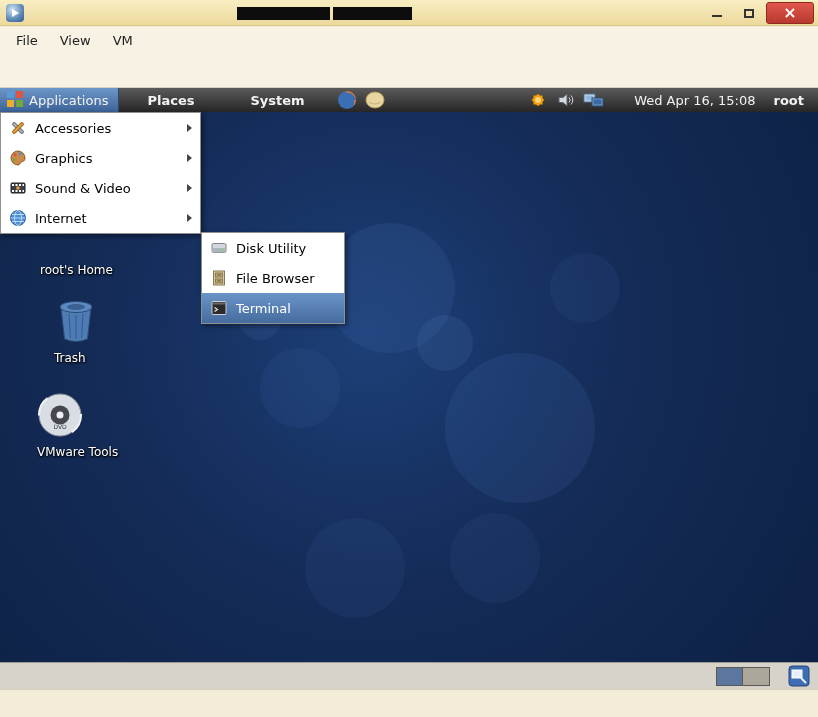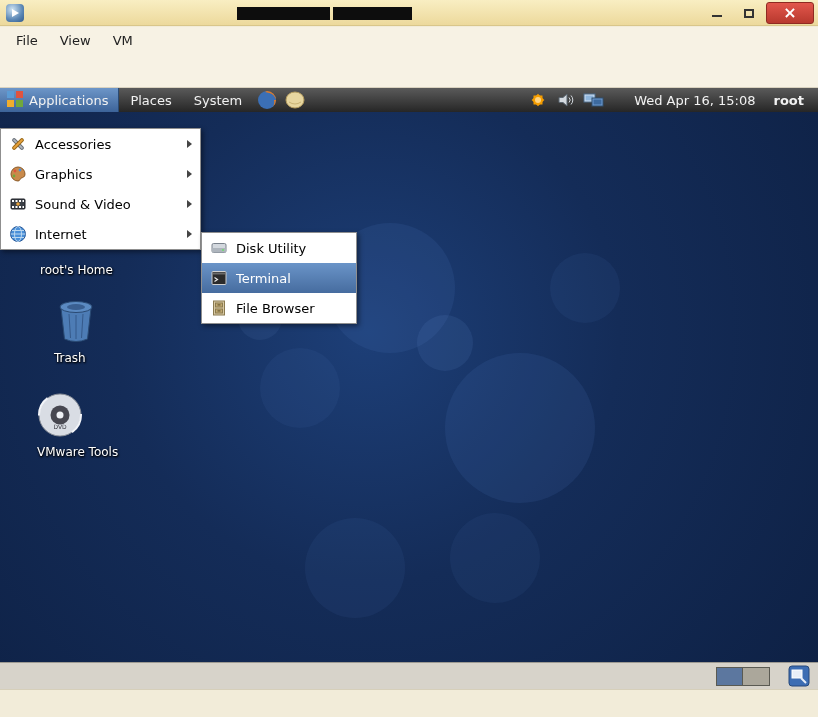--- a/index.html
+++ b/index.html
@@ -43,43 +43,43 @@
 
   
   .vm-screen { left:0; top:88px; width:818px; height:601px; background:#0e2145; overflow:hidden; }
 
   
   .gpanel-top { position:absolute; left:0; top:0; width:818px; height:24px;
     background:linear-gradient(#5a5a5a,#262626); display:flex; align-items:center;
     color:#f2f2f2; font-size:13px; z-index:30; }
   .apps-btn { height:24px; display:flex; align-items:center; gap:5px; padding:0 10px 0 6px;
     background:linear-gradient(#6d96c8,#3c6399); border-right:1px solid #2a4a73; cursor:default; }
-  .gmenu { padding:0 11px; cursor:default; }
+  .gmenu { padding:0 28px; cursor:default;font-weight:bold; }
   .launcher { width:22px; height:22px; margin:0 3px; display:flex; align-items:center; justify-content:center; }
   .spacer { flex:1; }
   .tray-icon { width:22px; height:22px; margin:0 3px; display:flex; align-items:center; justify-content:center; }
   .clock { margin-left:26px; white-space:nowrap; }
   .user { margin-left:18px; margin-right:14px; font-weight:bold; }
 
   
   .desktop-bg { position:absolute; left:0; top:24px; width:818px; height:550px;
     background:radial-gradient(circle at 45% 40%, #1d3f78 0%, #142c58 45%, #0e2145 100%); }
   .bubble { position:absolute; border-radius:50%; background:rgba(80,120,190,0.14); }
 
   
   .dicon { position:absolute; display:flex; flex-direction:column; align-items:flex-start;
     z-index:5; cursor:default; }
   .dicon .lbl { margin-top:3px; color:#fff; font-size:12px;
     text-shadow:0 1px 2px rgba(0,0,0,0.95), 1px 1px 2px rgba(0,0,0,0.9); }
 
   
   .dropdown { position:absolute; background:#fff; border:1px solid #8f8f8f;
     box-shadow:2px 2px 5px rgba(0,0,0,0.45); z-index:40; }
-  .menu-apps { left:0; top:40px; width:201px; }
-  .menu-sub { left:201px; top:144px; width:156px; }
+  .menu-apps { left:0; top:24px; width:201px; }
+  .menu-sub { left:201px; top:144px; width:144px; }
   .mitem { height:30px; display:flex; align-items:center; padding:0 8px; gap:8px;
     font-size:13px; color:#000; cursor:default; }
   .mitem .micon { width:18px; height:18px; flex:none; display:flex; align-items:center; justify-content:center; }
   .mitem .mlabel { flex:1; white-space:nowrap; }
   .mitem .arrow { width:0; height:0; border-left:5px solid #444;
     border-top:4px solid transparent; border-bottom:4px solid transparent; }
   .mitem.selected { background:linear-gradient(#6a94c8,#466c9f); color:#fff; }
   .mitem.selected .arrow { border-left-color:#fff; }
 
   
@@ -344,42 +344,42 @@
     <div class="mitem">
       <span class="micon">
         <svg width="18" height="18">
           <rect x="2" y="4.5" width="14" height="9" rx="1.5" fill="#d3d8de" stroke="#7a828c"></rect>
           <rect x="2" y="9" width="14" height="4.5" rx="1" fill="#aeb5bd"></rect>
           <circle cx="13" cy="11" r="1.1" fill="#6fdc6f"></circle>
         </svg>
       </span>
       <span class="mlabel">Disk Utility</span>
     </div>
-    <div class="mitem selected">
-      <span class="micon">
-        <svg width="18" height="18">
-          <rect x="2" y="2.5" width="14" height="13" rx="1" fill="#2b2b2b" stroke="#cfcfcf"></rect>
-          <rect x="3" y="3.5" width="12" height="2" fill="#6a6a6a"></rect>
-          <path d="M4.5 8.5 L7.5 10.5 L4.5 12.5" stroke="#e8e8e8" stroke-width="1.2" fill="none"></path>
-        </svg>
-      </span>
-      <span class="mlabel">Terminal</span>
-    </div>
     <div class="mitem">
       <span class="micon">
         <svg width="18" height="18">
           <rect x="3.5" y="2" width="11" height="14" fill="#d9c9a3" stroke="#8a7a50"></rect>
           <rect x="5.5" y="4" width="7" height="4" fill="#bfa870" stroke="#8a7a50"></rect>
           <rect x="5.5" y="10" width="7" height="4" fill="#bfa870" stroke="#8a7a50"></rect>
           <rect x="7.5" y="5.3" width="3" height="1.2" fill="#6a5a34"></rect>
           <rect x="7.5" y="11.3" width="3" height="1.2" fill="#6a5a34"></rect>
         </svg>
       </span>
       <span class="mlabel">File Browser</span>
     </div>
+    <div class="mitem selected">
+      <span class="micon">
+        <svg width="18" height="18">
+          <rect x="2" y="2.5" width="14" height="13" rx="1" fill="#2b2b2b" stroke="#cfcfcf"></rect>
+          <rect x="3" y="3.5" width="12" height="2" fill="#6a6a6a"></rect>
+          <path d="M4.5 8.5 L7.5 10.5 L4.5 12.5" stroke="#e8e8e8" stroke-width="1.2" fill="none"></path>
+        </svg>
+      </span>
+      <span class="mlabel">Terminal</span>
+    </div>
   </div>
 
   <div class="gpanel-bottom">
     <div class="ws-switch">
       <div class="ws-cell active"></div>
       <div class="ws-cell idle"></div>
     </div>
     <div class="show-desktop">
       <svg width="22" height="22">
         <rect x="1" y="1" width="20" height="20" rx="3" fill="#3d6db3" stroke="#26497c"></rect>

